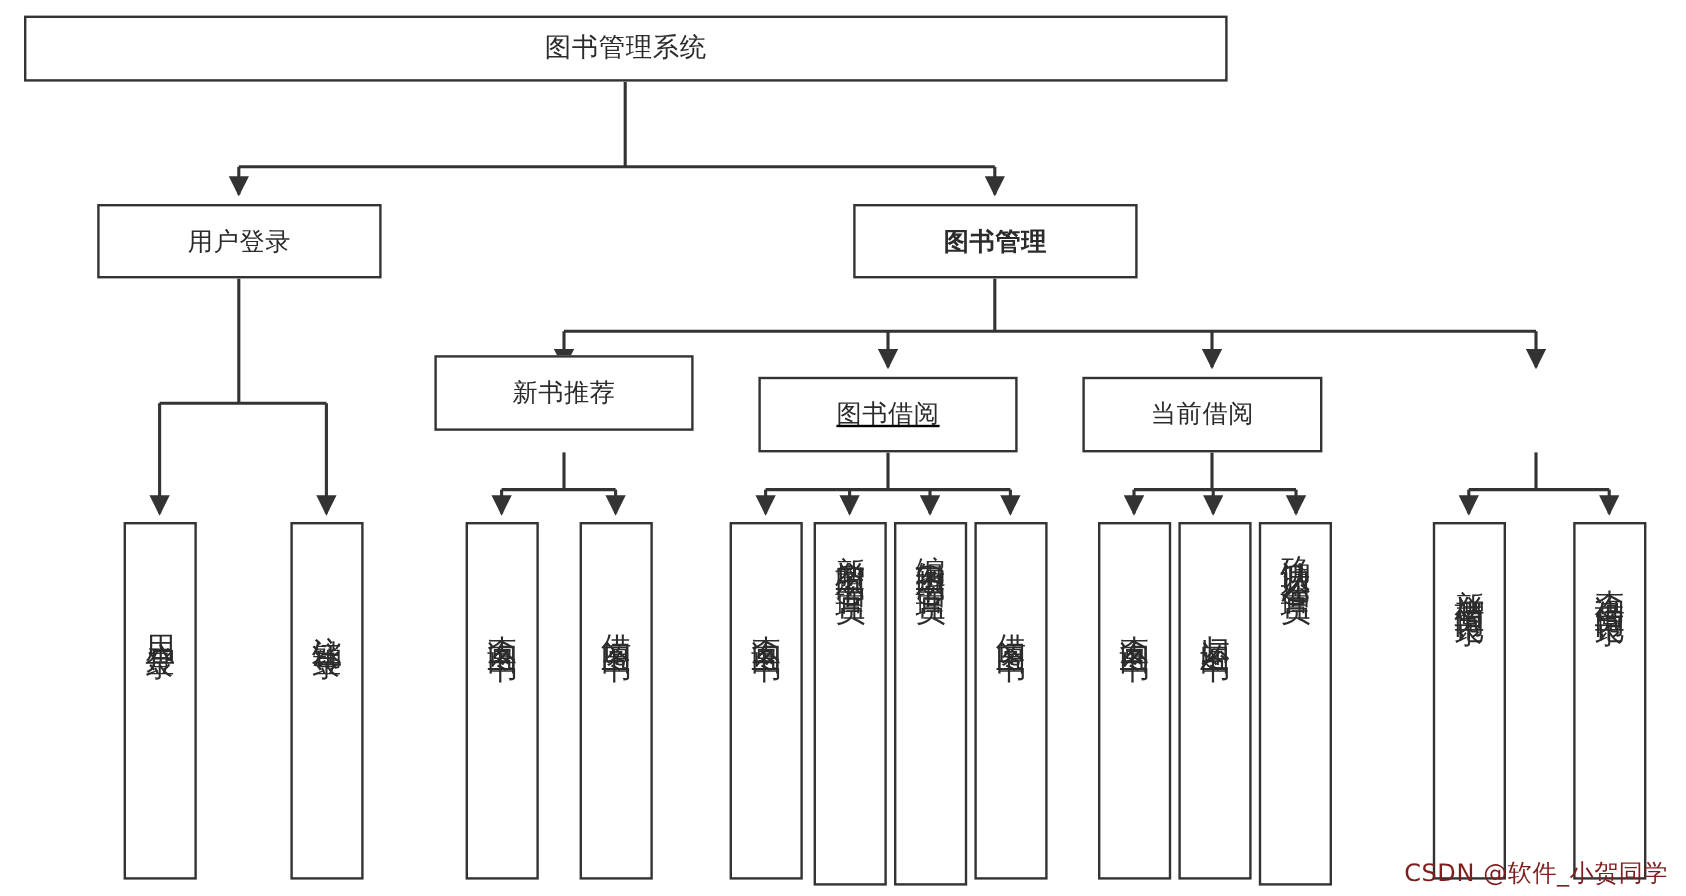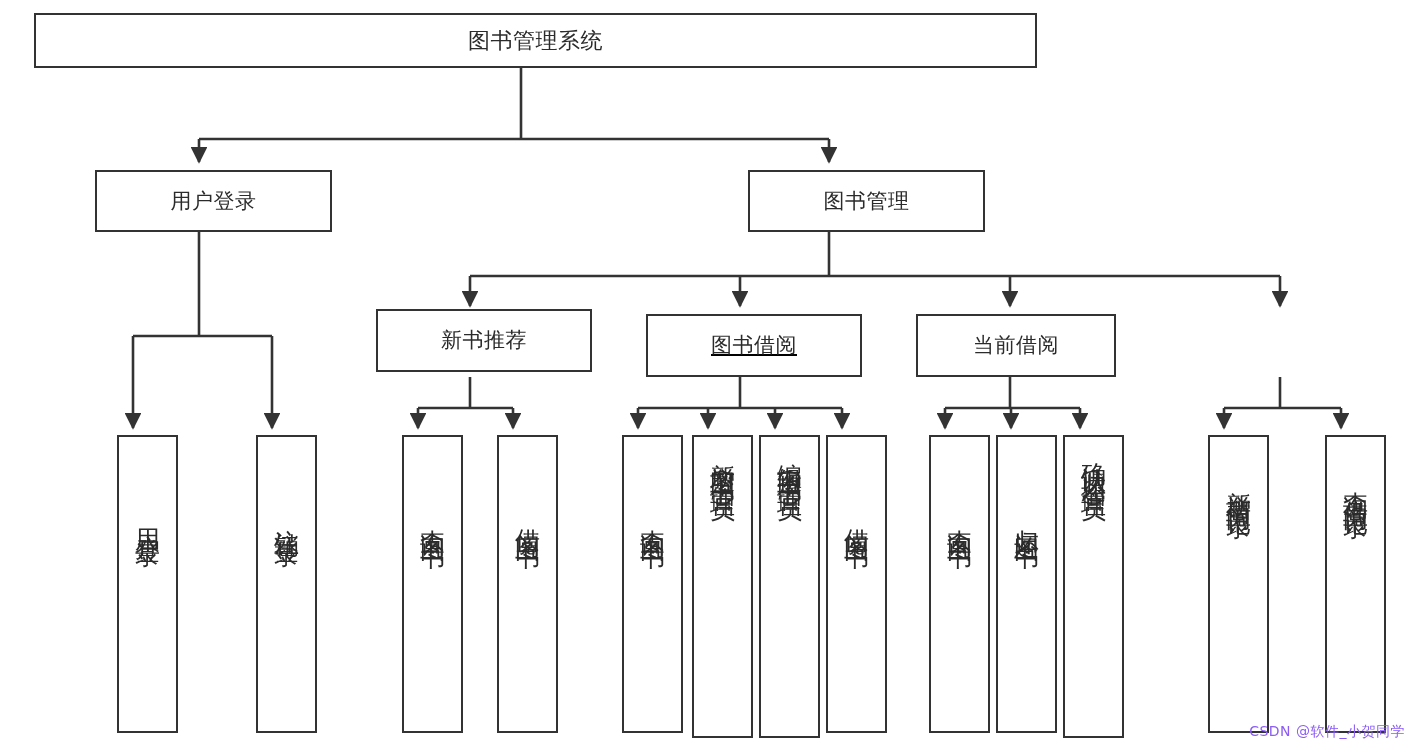--- a/index.html
+++ b/index.html
@@ -28,21 +28,20 @@
   }
   .node {
     position: absolute;
     box-sizing: border-box;
     background: #ffffff;
     border: 2px solid #333333;
     display: flex;
     align-items: center;
     justify-content: center;
     z-index: 2;
-    margin-left: 14px;
   }
   .node .lbl {
     color: #2b2b2b;
     line-height: 1.18;
     text-align: center;
     white-space: pre-line;
   }
   
   .node.horiz .lbl {
     font-size: 21px;
@@ -60,24 +59,24 @@
   .node.vert .lbl {
     writing-mode: vertical-rl;
     text-orientation: upright;
     font-size: 25px;
     line-height: 1.0;
     letter-spacing: 5px;
     color: #2b2b2b;
   }
   #watermark {
     position: absolute;
-    right: 0;
+    right: 15px;
     bottom: 6px;
-    font-size: 14px;
-    color: #8b5cf6;
+    font-size: 20px;
+    color: #7f1d1d;
     letter-spacing: 0.5px;
     z-index: 3;
     white-space: nowrap;
   }
 </style>
 </head>
 <body>
 
 <div id="canvas">
 
@@ -131,25 +130,25 @@
     </g>
   </svg>
 
   <div class="node horiz root" style="left:20px; top:13px; width:1003px; height:55px;">
     <span class="lbl">图书管理系统</span>
   </div>
 
   <div class="node horiz" style="left:81px; top:170px; width:237px; height:62px;">
     <span class="lbl">用户登录</span>
   </div>
-  <div class="node horiz" style="left:734px; top:170px; width:237px; height:62px;">
+  <div class="node horiz" style="left:711px; top:170px; width:237px; height:62px;font-weight:bold;">
     <span class="lbl">图书管理</span>
   </div>
 
-  <div class="node horiz" style="left:362px; top:309px; width:216px; height:63px;">
+  <div class="node horiz" style="left:362px; top:296px; width:216px; height:63px;">
     <span class="lbl">新书推荐</span>
   </div>
   <div class="node horiz" style="left:632px; top:314px; width:216px; height:63px;text-decoration:underline;">
     <span class="lbl">图书借阅</span>
   </div>
   <div class="node horiz" style="left:902px; top:314px; width:200px; height:63px;">
     <span class="lbl">当前借阅</span>
   </div>
 
   <div class="node vert" style="left:103px; top:435px; width:61px; height:298px; padding-top:72px;">

